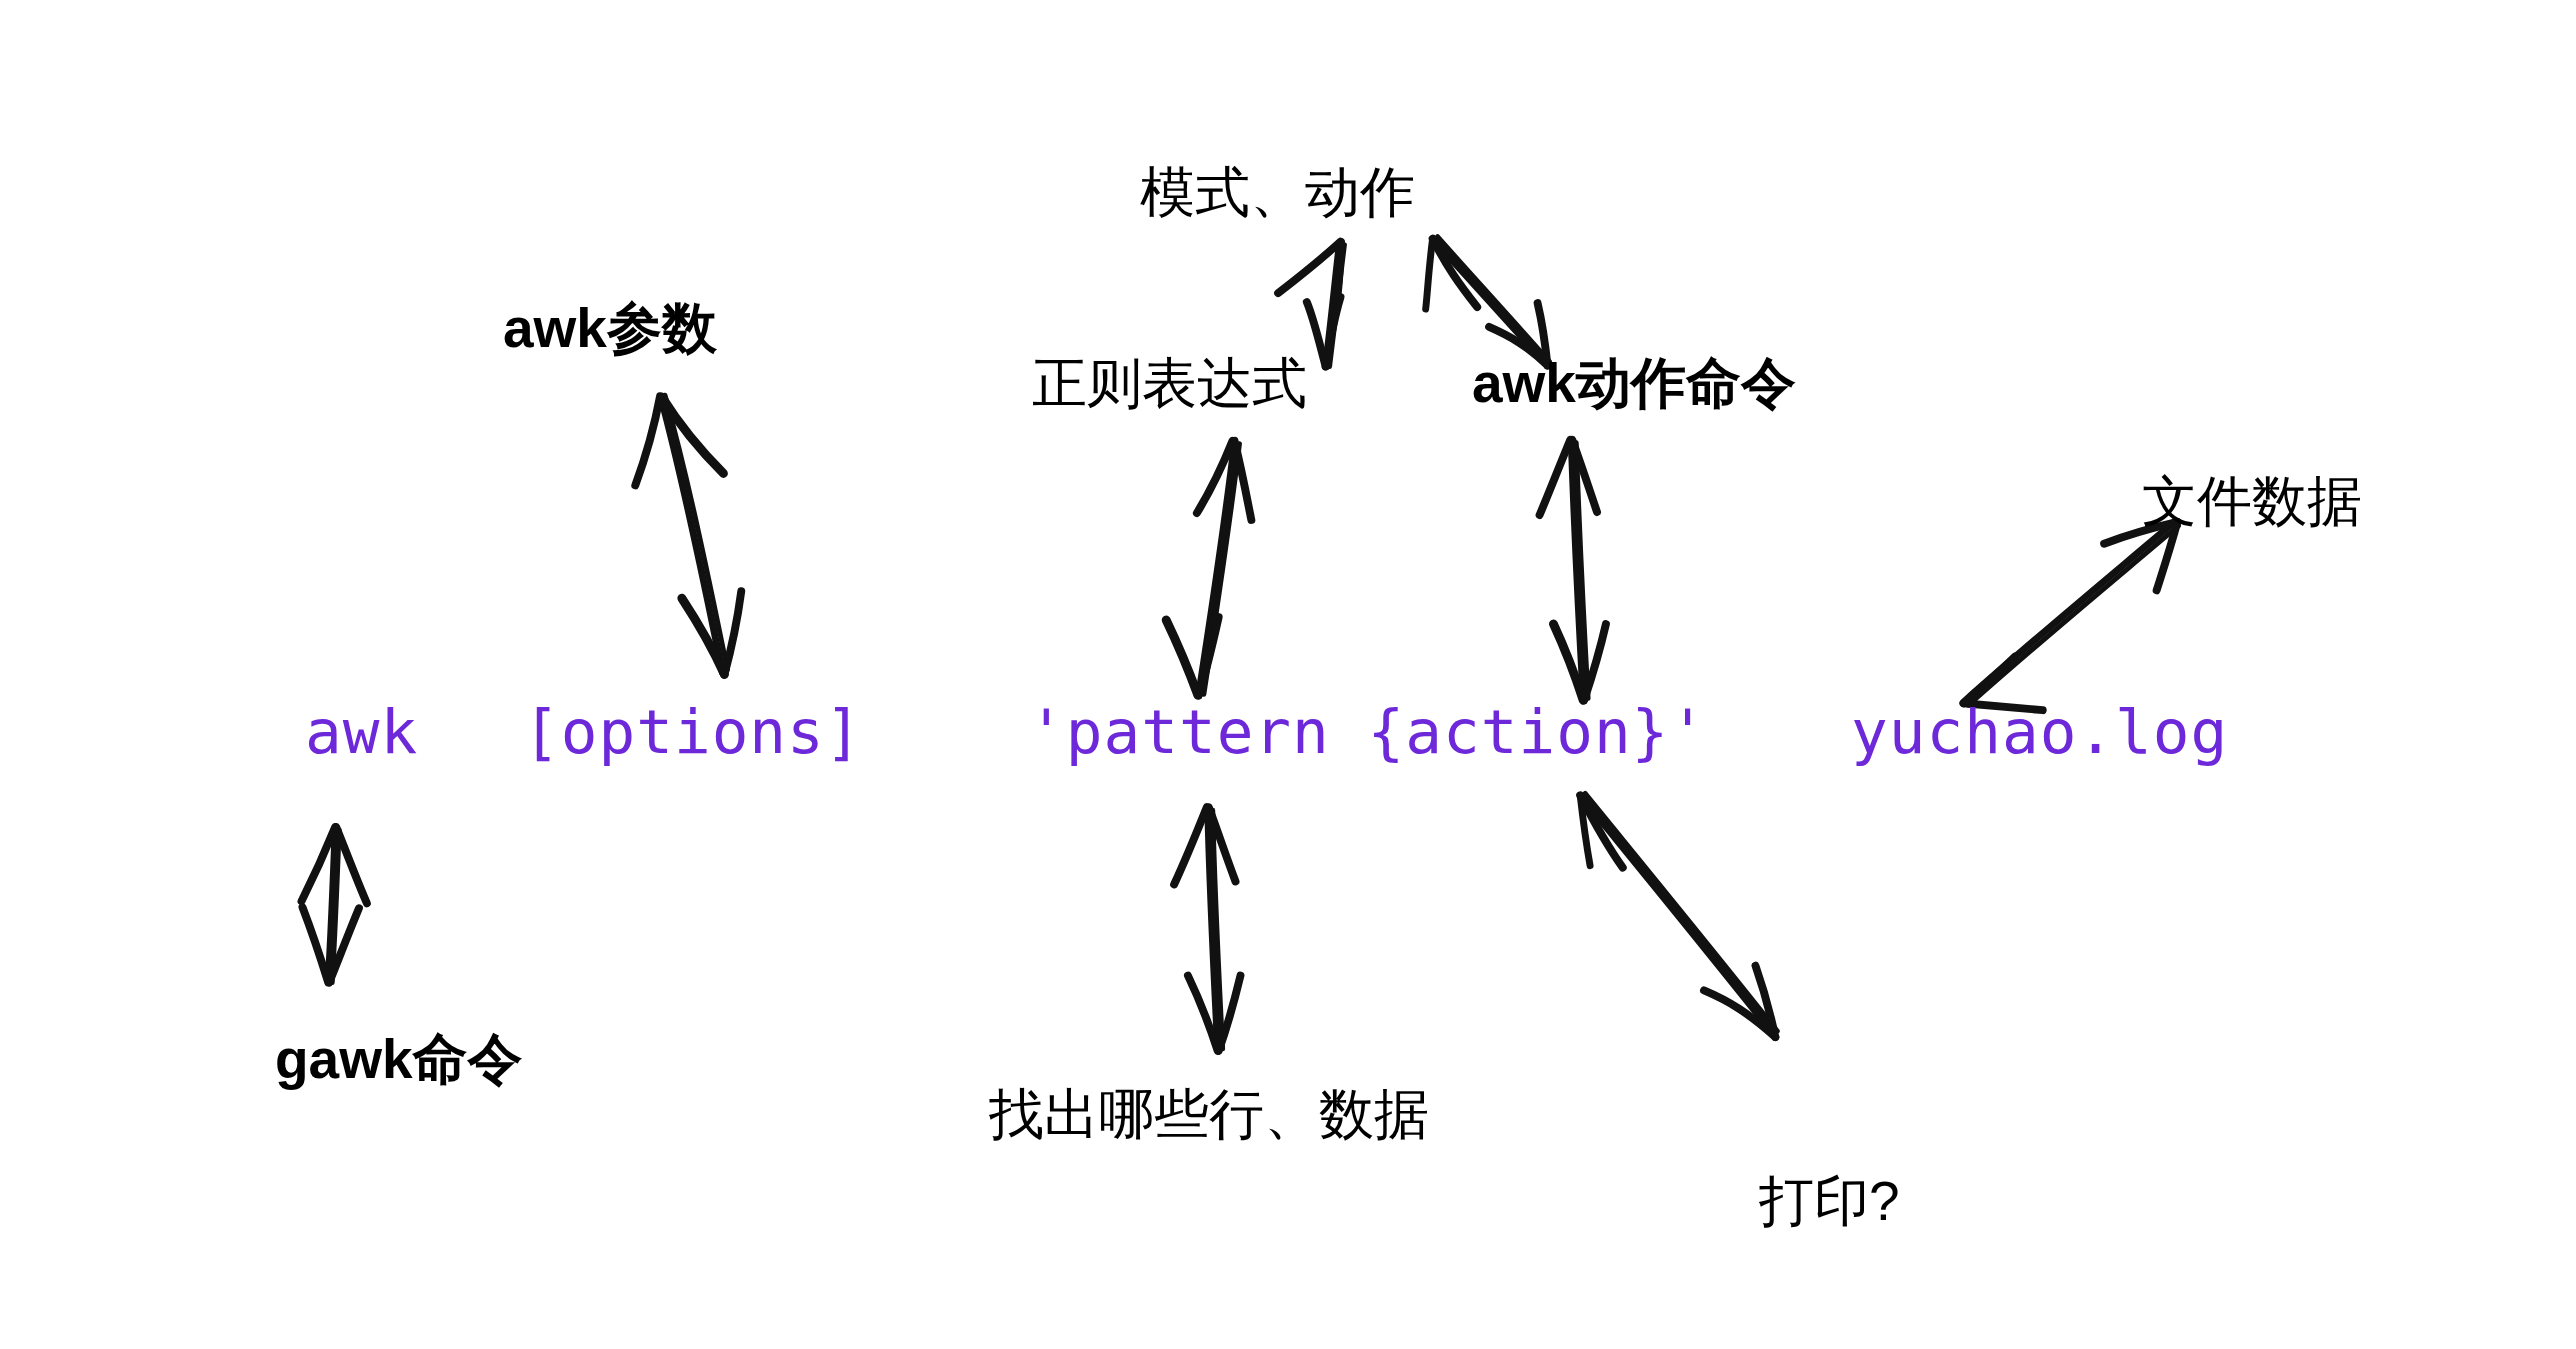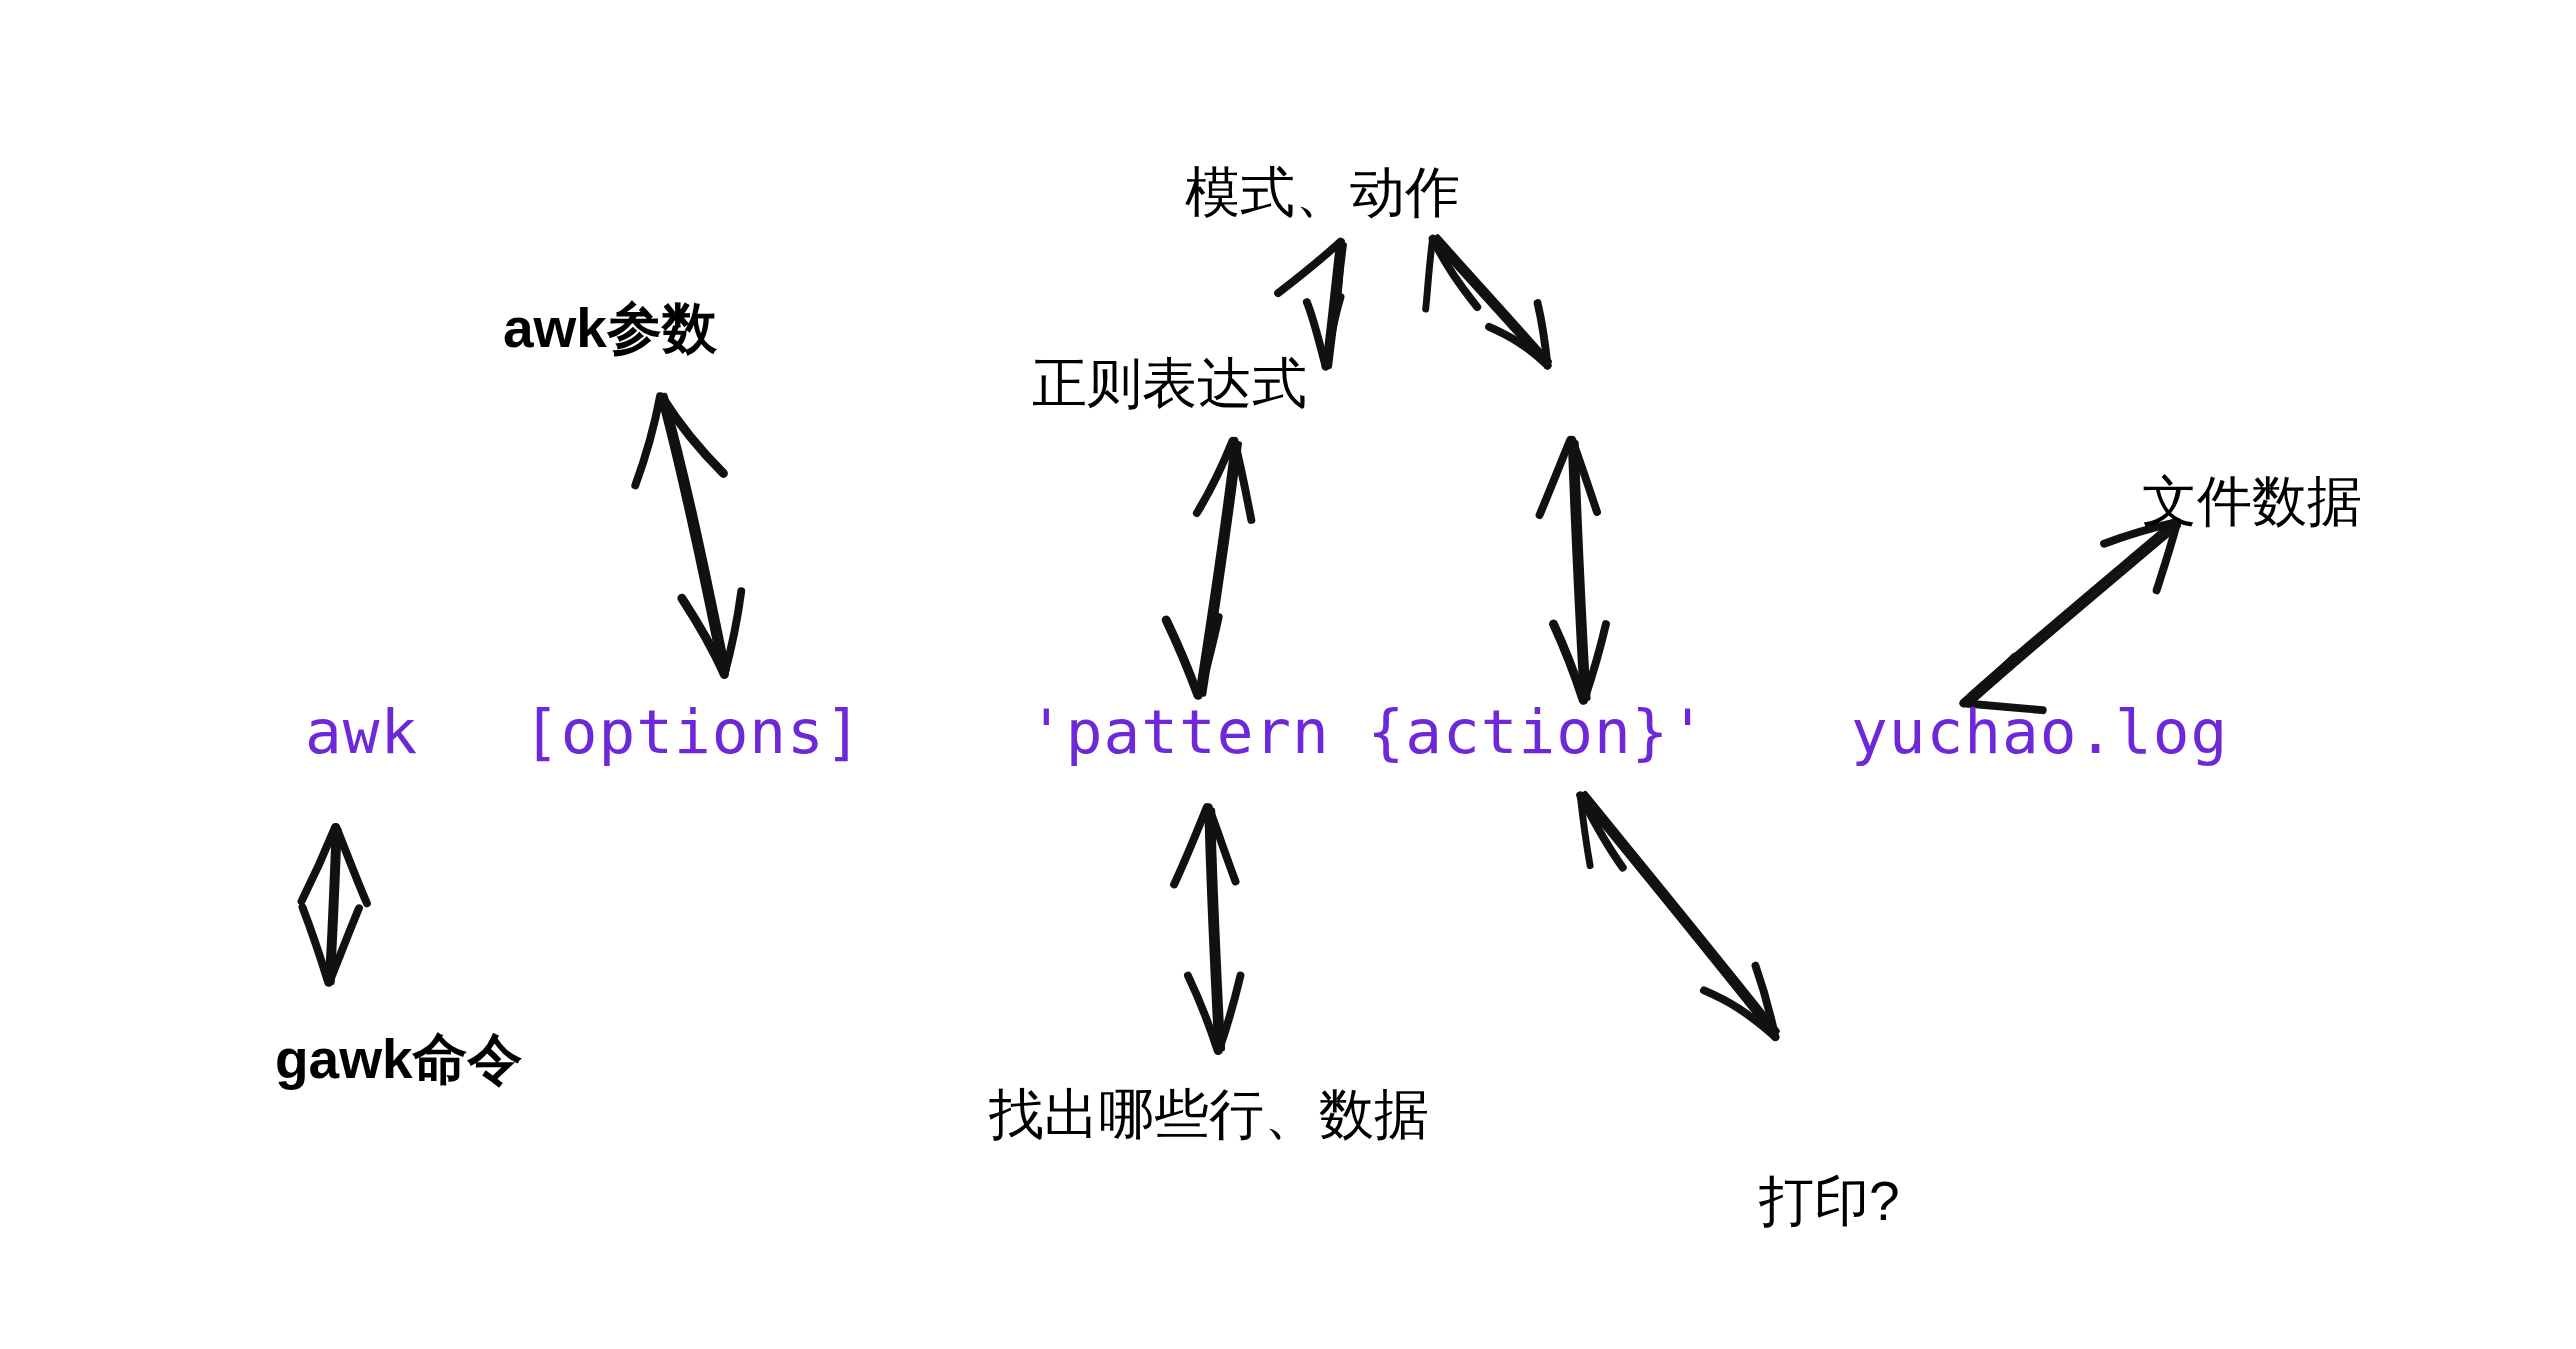--- a/index.html
+++ b/index.html
@@ -127,24 +127,25 @@
   <div class="cmd" style="left:523px;top:696px;">[options]</div>
 
   <div class="cmd" style="left:1028px;top:696px;">'pattern {action}'</div>
 
   <div class="cmd" style="left:1851px;top:696px;">yuchao.log</div>
 
   <div class="lbl bold" style="left:503px;top:297px;">awk参数</div>
 
   <div class="lbl bold" style="left:275px;top:1028px;">gawk命令</div>
 
-  <div class="lbl" style="left:1185px;top:161px;">模式、动作</div>
+  <div class="lbl" style="left:1140px;top:161px;">模式、动作</div>
 
   <div class="lbl" style="left:1032px;top:352px;">正则表达式</div>
 
+  <div class="lbl bold" style="left:1472px;top:352px;">awk动作命令</div>
 
   <div class="lbl" style="left:989px;top:1083px;">找出哪些行、数据</div>
 
 
   <div class="lbl two-line" style="left:1759px;top:1166px;">打印?</div>
 
 
   <div class="lbl two-line" style="left:2142px;top:450px;margin-top:16px;">文件数据</div>
 
 </div>

